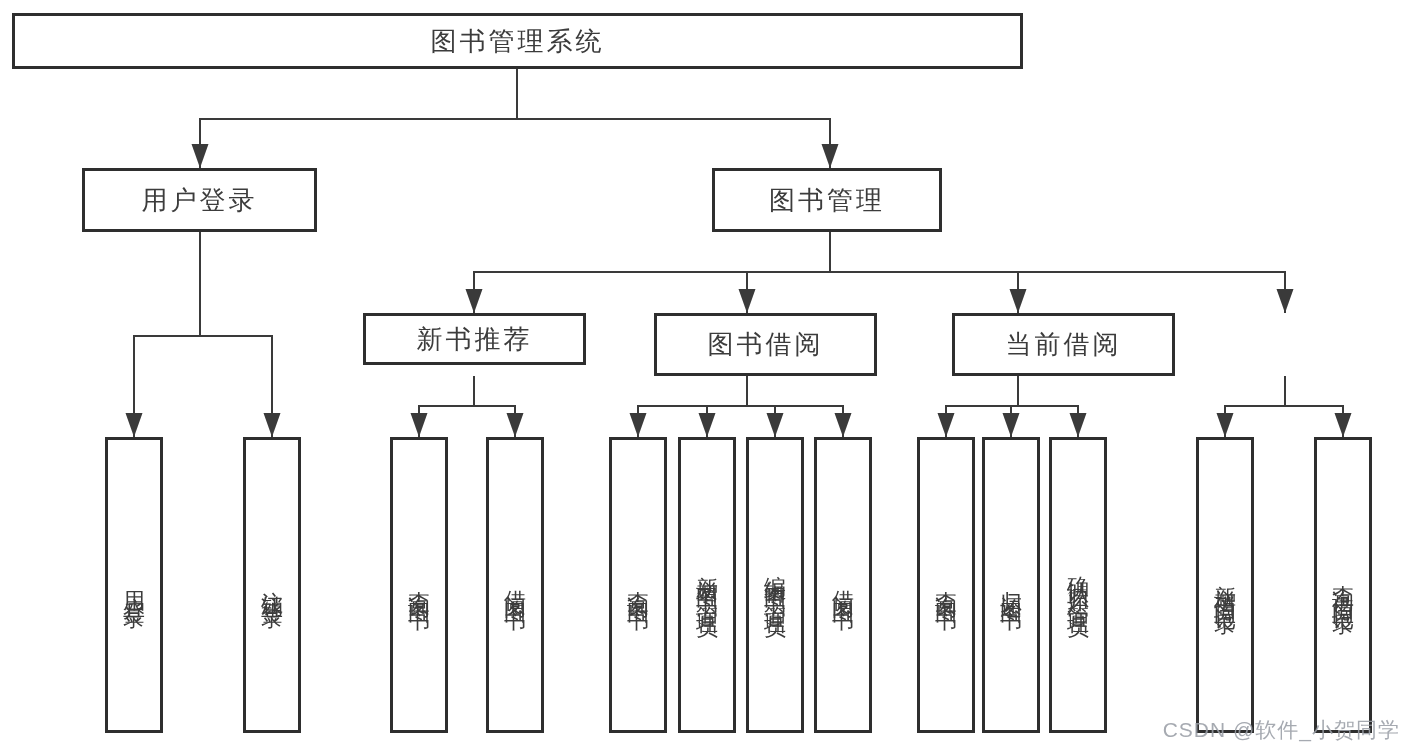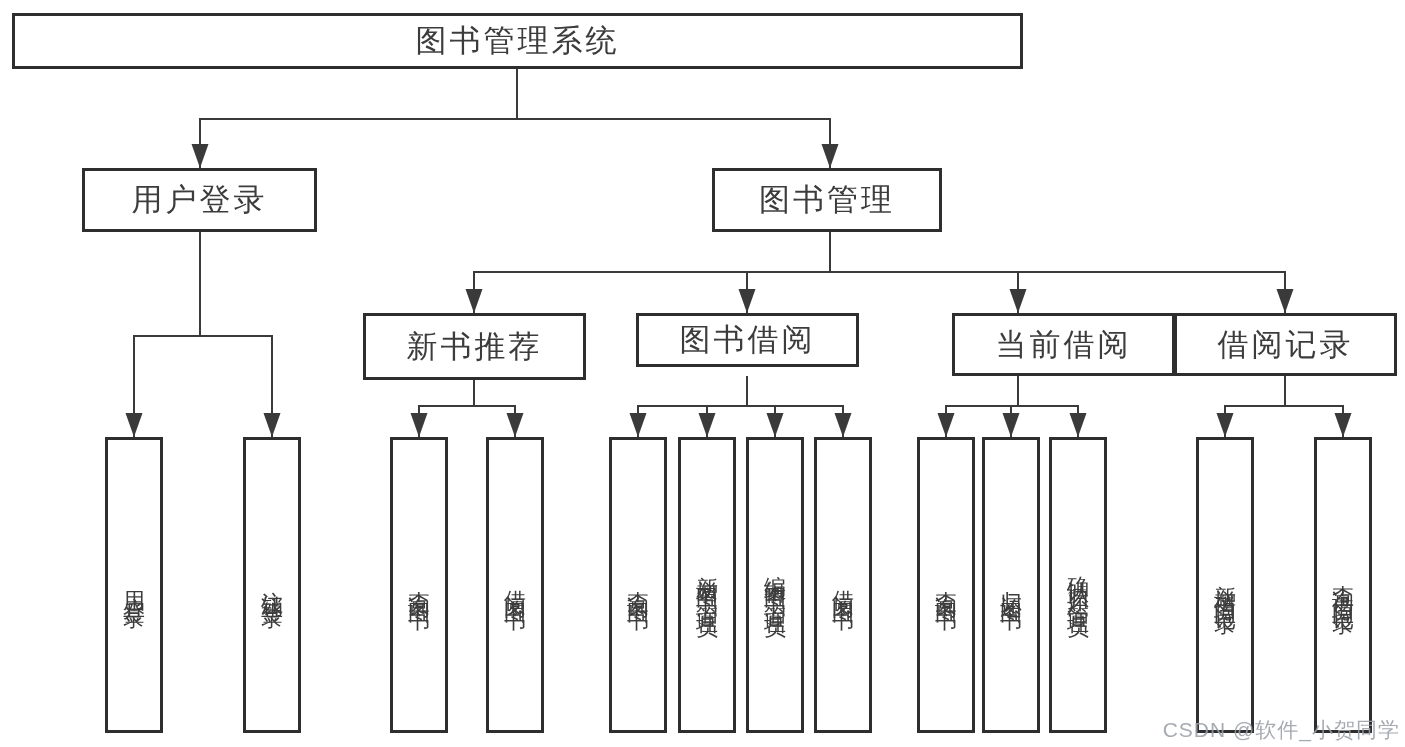--- a/index.html
+++ b/index.html
@@ -25,21 +25,21 @@
     box-sizing: border-box;
     border: 3px solid #2e2e2e;
     background: #ffffff;
     display: flex;
     align-items: center;
     justify-content: center;
     color: #3c3c3c;
     z-index: 2;
   }
   .node.h span {
-    font-size: 31px;
+    font-size: 26px;
     letter-spacing: 3px;
     white-space: nowrap;
     text-align: center;
   }
   .node.v span {
     writing-mode: vertical-rl;
     font-size: 22px;
     letter-spacing: 6px;
     line-height: 1;
   }
@@ -125,31 +125,28 @@
     <span>图书管理系统</span>
   </div>
 
   <div class="node h" style="left:82px;top:168px;width:235px;height:64px">
     <span>用户登录</span>
   </div>
   <div class="node h" style="left:712px;top:168px;width:230px;height:64px">
     <span>图书管理</span>
   </div>
 
-  <div class="node h" style="left:363px;top:313px;width:223px;height:67px">
+  <div class="node h" style="left:363px;top:313px;width:223px;height:52px">
     <span>新书推荐</span>
   </div>
-  <div class="node h" style="left:636px;top:313px;width:223px;height:54px">
+  <div class="node h" style="left:654px;top:313px;width:223px;height:63px">
     <span>图书借阅</span>
   </div>
   <div class="node h" style="left:952px;top:313px;width:223px;height:63px">
     <span>当前借阅</span>
-  </div>
-  <div class="node h" style="left:1174px;top:313px;width:223px;height:63px">
-    <span>借阅记录</span>
   </div>
 
   <div class="node v" style="left:105px;top:437px;width:58px;height:296px">
     <span>用户登录</span>
   </div>
   <div class="node v" style="left:243px;top:437px;width:58px;height:296px">
     <span>注销登录</span>
   </div>
 
   <div class="node v" style="left:390px;top:437px;width:58px;height:296px">

